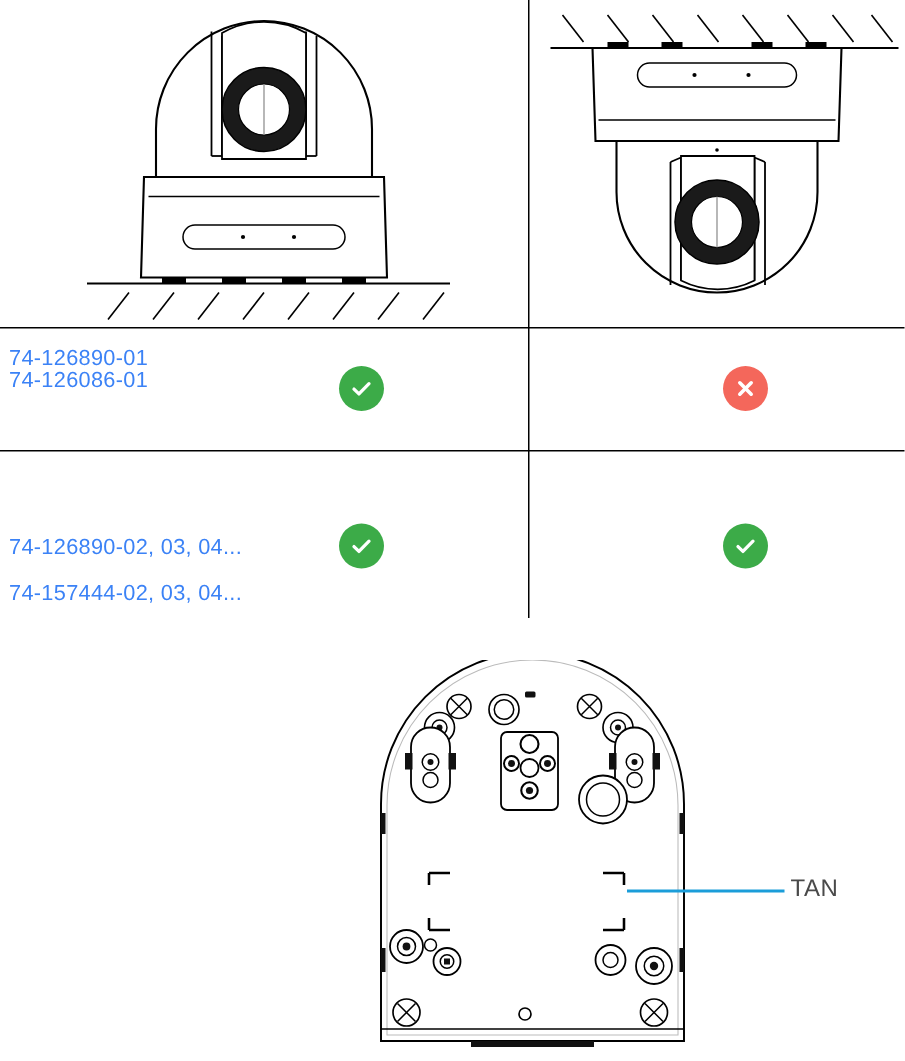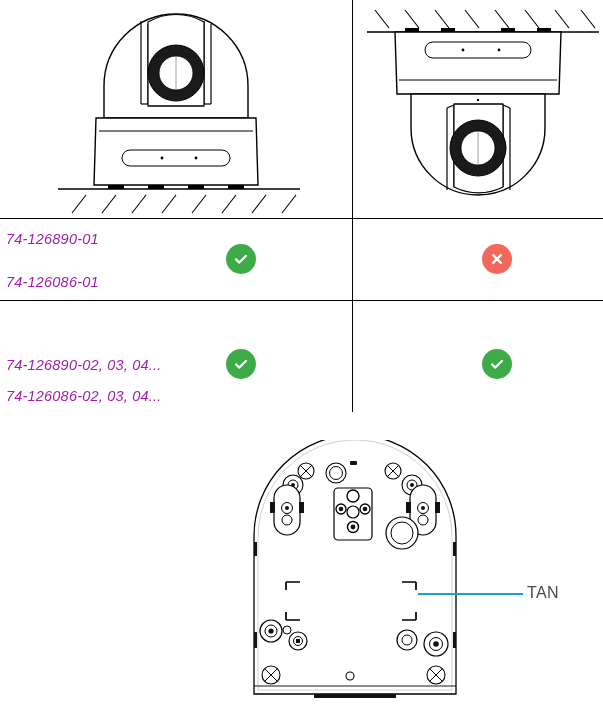--- a/index.html
+++ b/index.html
@@ -50,29 +50,28 @@
   #cell-upright { left: 0;   width: 352px; }
   #cell-inverted { left: 353px; width: 250px; }
   .illo-cell svg { display: block; }
 
   
   .row-labels {
     position: absolute;
     left: 6px;
   }
   .part-no {
-    color: #a21caf;
+    color: #3b82f6;
     font-size: 14.5px;
     line-height: 1;
     letter-spacing: 0.2px;
     white-space: nowrap;
-    font-style: italic;
   }
   #row1-labels { top: 232px; }
-  #row1-labels .part-no + .part-no { margin-top: 28px; }
+  #row1-labels .part-no + .part-no { margin-top: 0; }
   #row2-labels { top: 338px; margin-top: 20px; }
   #row2-labels .part-no + .part-no { margin-top: 16px; }
 
   
   .badge {
     position: absolute;
     width: 30px;
     height: 30px;
     border-radius: 50%;
     display: flex;
@@ -219,21 +218,21 @@
   <div class="divider-h" id="divider-h-2"></div>
   <div class="divider-v"></div>
 
   <div class="row-labels" id="row1-labels">
     <div class="part-no">74-126890-01</div>
     <div class="part-no">74-126086-01</div>
   </div>
 
   <div class="row-labels" id="row2-labels">
     <div class="part-no">74-126890-02, 03, 04...</div>
-    <div class="part-no">74-126086-02, 03, 04...</div>
+    <div class="part-no">74-157444-02, 03, 04...</div>
   </div>
 
   <div class="badge" id="badge-r1c1" style="background:#3cab48">
     <span>
       <svg width="18" height="18" viewBox="0 0 18 18" fill="none">
         <path d="M4 9.4 L7.3 12.6 L14 5.8" stroke="#ffffff" stroke-width="2.2" stroke-linecap="round" stroke-linejoin="round"></path>
       </svg>
     </span>
   </div>
 

